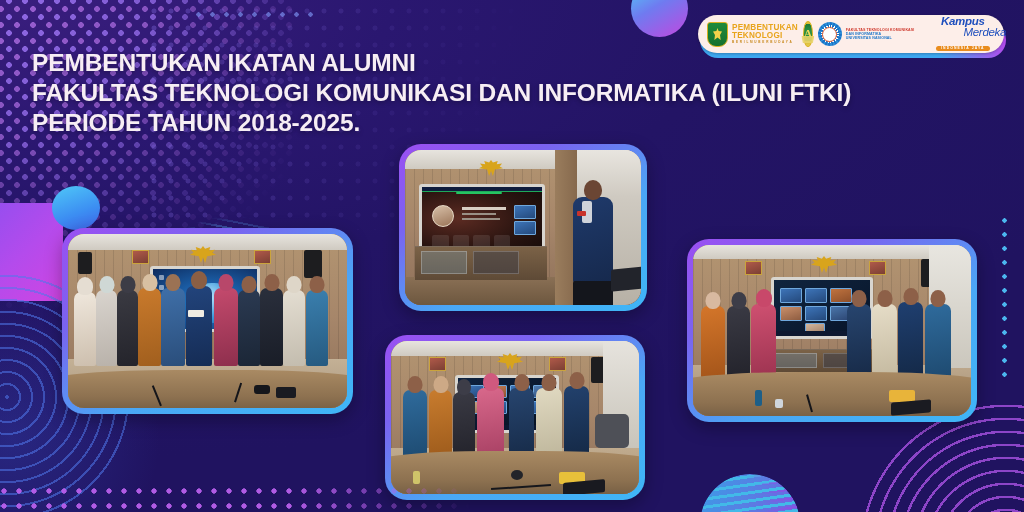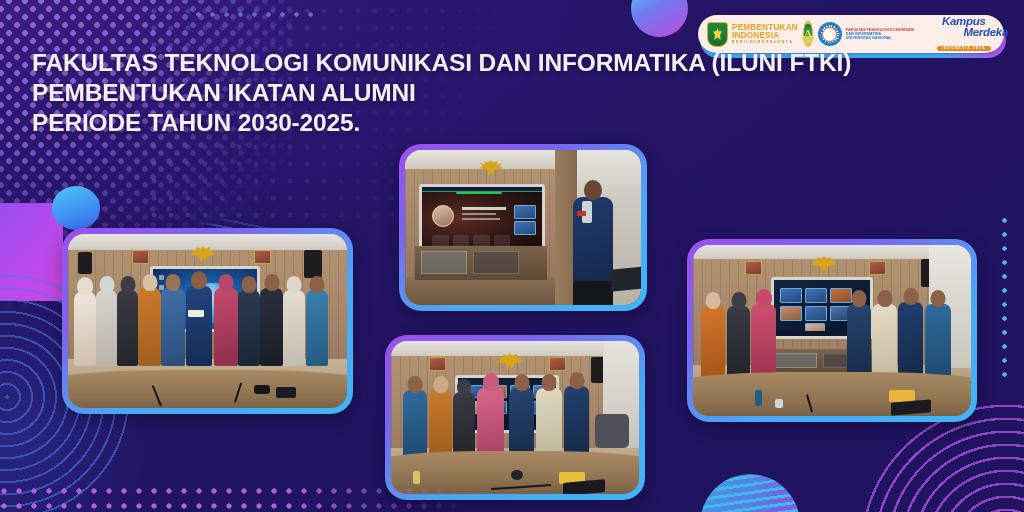--- a/index.html
+++ b/index.html
@@ -215,21 +215,21 @@
   }
   .ftki-text { line-height:1.12; }
   .ftki-text div { font-size:3.6px; font-weight:800; letter-spacing:.12px; white-space:nowrap; }
   .ftki-text .t1 { color:#cf3a2e; }
   .ftki-text .t2 { color:#1b74c8; }
   .ftki-text .t3 { color:#1b74c8; }
 
   
   .km-wrap { text-align:center; line-height:.93; }
   .km-wrap .km1 { font-size:11.5px; font-weight:900; color:#1f4fbd; letter-spacing:-.3px; font-style:italic; }
-  .km-wrap .km2 { font-size:11.5px; font-weight:700; color:#1f4fbd; letter-spacing:-.3px; font-style:italic;margin-left:44px; }
+  .km-wrap .km2 { font-size:11.5px; font-weight:400; color:#1f4fbd; letter-spacing:-.3px; font-style:italic;margin-left:44px; }
   .km-wrap .km3 {
     display:inline-block; margin-top:1.5px;
     background:#e98c1e; color:#fff; font-size:3.4px; font-weight:800;
     letter-spacing:1.1px; padding:1px 5px; border-radius:5px;
   }
 
   
   #title {
     position:absolute; left:32px; top:48px; width:900px;
     color:#f7eef4;
@@ -355,21 +355,21 @@
   <div class="decor" id="arc-stripes"></div>
   <div class="decor" id="dotline-right"></div>
 
   <div id="logo-bar-shadow"></div>
   <div id="logo-bar">
 
     <div class="logo-slot">
       <div class="unas-shield"></div>
       <div class="unas-text">
         <div class="l1">PEMBENTUKAN</div>
-        <div class="l2">INDONESIA</div>
+        <div class="l2">TEKNOLOGI</div>
         <div class="l3">B E R I L M U   B E R B U D A Y A</div>
       </div>
     </div>
 
     <div class="seal-round"></div>
 
     <div class="logo-slot">
       <div class="ftki-gear"></div>
       <div class="ftki-text">
         <div class="t1">FAKULTAS TEKNOLOGI KOMUNIKASI</div>
@@ -379,23 +379,23 @@
     </div>
 
     <div class="km-wrap">
       <div class="km1">Kampus</div>
       <div class="km2">Merdeka</div>
       <div class="km3">INDONESIA JAYA</div>
     </div>
   </div>
 
   <div id="title">
+    <span class="tl">PEMBENTUKAN IKATAN ALUMNI</span>
     <span class="tl">FAKULTAS TEKNOLOGI KOMUNIKASI DAN INFORMATIKA (ILUNI FTKI)</span>
-    <span class="tl">PEMBENTUKAN IKATAN ALUMNI</span>
-    <span class="tl">PERIODE TAHUN 2030-2025.</span>
+    <span class="tl">PERIODE TAHUN 2018-2025.</span>
   </div>
 
   <div class="photo" id="photo-top">
     <div class="inner">
       <div class="scene">
         <div class="wall"></div>
         <div class="ceiling"></div>
         <div class="floor" style="height:18%;background:linear-gradient(180deg,#8a7055,#6d573f)"></div>
         <div class="garuda" style="left:74px; top:10px; width:24px; height:16px;"></div>
         <div class="frame-pic" style="left:160px; top:18px;">

